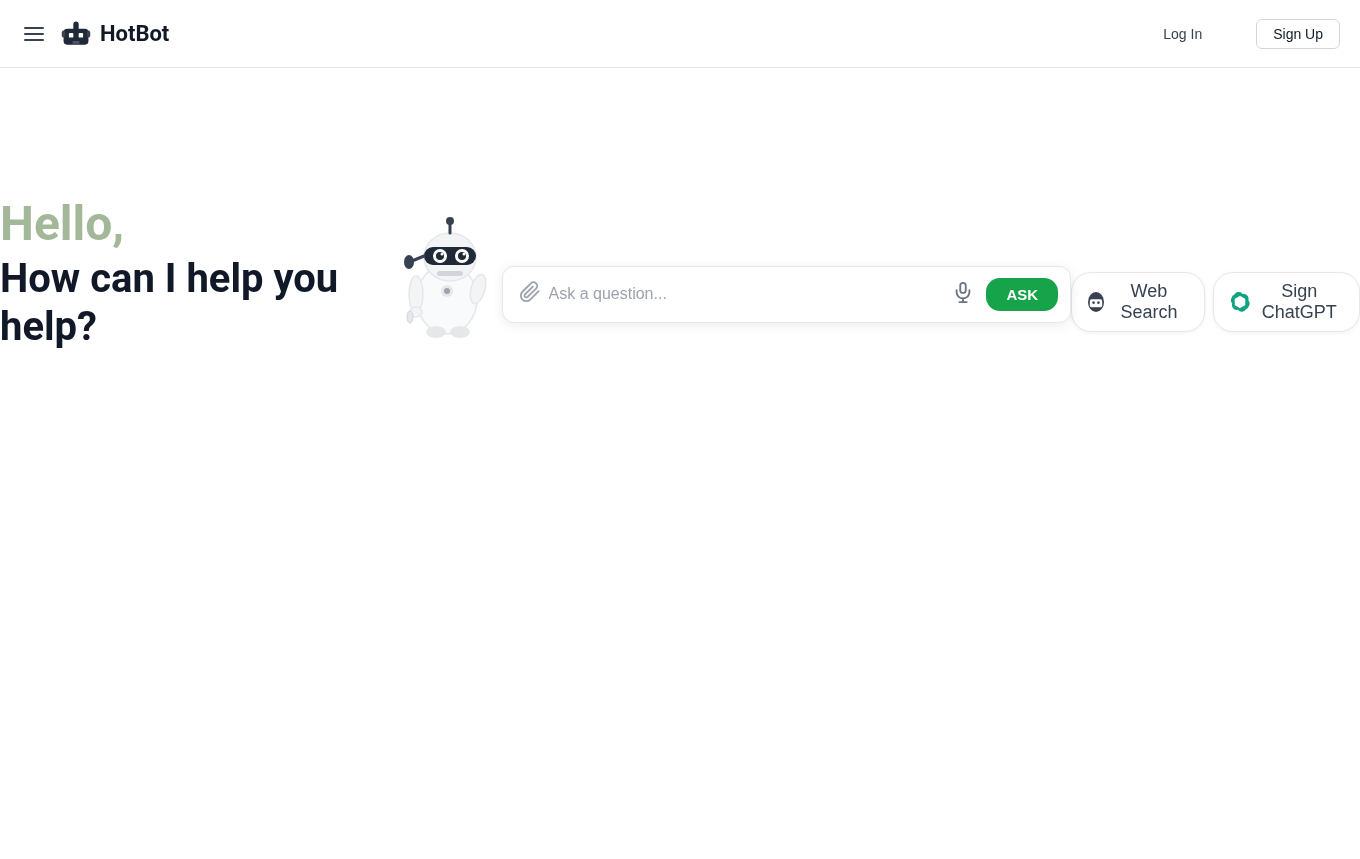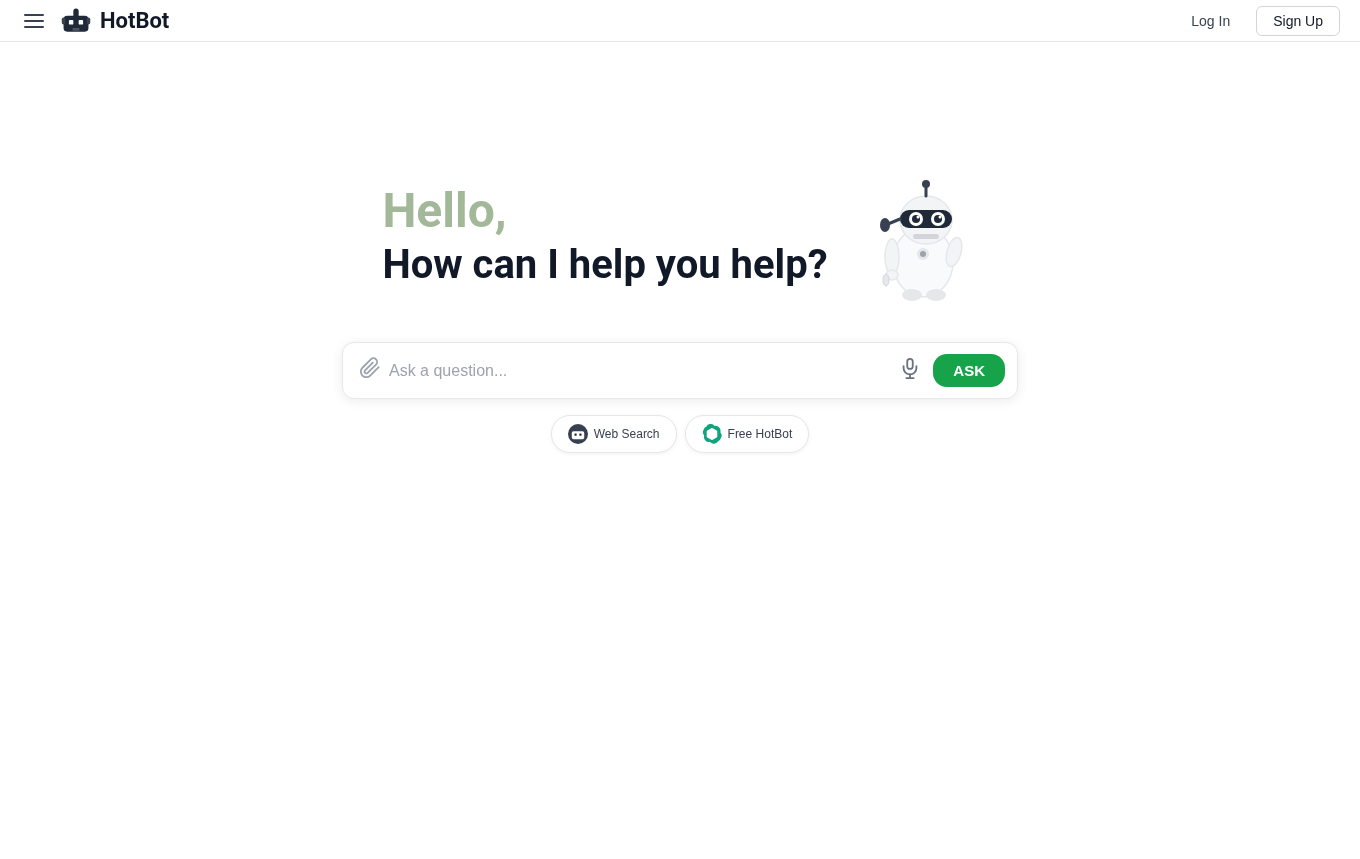--- a/index.html
+++ b/index.html
@@ -14,21 +14,21 @@
       min-height: 859px;
       width: 1360px;
     }
 
     
     .header {
       display: flex;
       align-items: center;
       justify-content: space-between;
       padding: 0 20px;
-      height: 42px;
+      height: 68px;
       border-bottom: 1px solid #e5e7eb;
       background: #ffffff;
     }
 
     .header-left {
       display: flex;
       align-items: center;
       gap: 12px;
     }
 
@@ -86,26 +86,27 @@
 
     .btn-signup {
       padding: 6px 16px;
       font-size: 14px;
       font-weight: 500;
       color: #111827;
       background: transparent;
       border: 1px solid #d1d5db;
       cursor: pointer;
       border-radius: 6px;
+      margin-left: 28px;
     }
 
     
     .main {
       display: flex;
-      flex-direction: column;
+      flex-direction: row;
       align-items: center;
       padding-top: 130px;
       position: relative;
     }
 
     .hero-section {
       display: flex;
       align-items: center;
       justify-content: center;
       gap: 20px;
@@ -206,21 +207,21 @@
     }
 
     .mode-btn {
       display: flex;
       align-items: center;
       gap: 6px;
       padding: 8px 16px;
       border: 1.5px solid #e5e7eb;
       border-radius: 20px;
       background: #ffffff;
-      font-size: 12px;
+      font-size: 18px;
       font-weight: 500;
       color: #374151;
       cursor: pointer;
       box-shadow: 0 1px 4px rgba(0,0,0,0.06);
     }
 
     .mode-btn-icon {
       width: 20px;
       height: 20px;
       border-radius: 50%;
@@ -360,17 +361,17 @@
       <span>Web Search</span>
     </button>
 
     <button class="mode-btn">
       <span class="mode-btn-icon chatgpt-icon">
         <svg width="20" height="20" viewBox="0 0 41 41" fill="none" xmlns="http://www.w3.org/2000/svg">
           <path d="M37.532 16.87a9.963 9.963 0 0 0-.856-8.184 10.078 10.078 0 0 0-10.855-4.835 9.964 9.964 0 0 0-6.659-3.834 10.079 10.079 0 0 0-10.162 4.934A9.964 9.964 0 0 0 3.307 11.8a10.079 10.079 0 0 0 1.24 11.814 9.965 9.965 0 0 0 .856 8.185 10.079 10.079 0 0 0 10.855 4.835 9.965 9.965 0 0 0 6.659 3.834 10.079 10.079 0 0 0 10.162-4.934 9.965 9.965 0 0 0 5.693-6.828 10.079 10.079 0 0 0-1.24-11.816z" fill="#10a37f"></path>
           <path d="M21.013 8.382a1 1 0 0 0-1.013 0L10.187 14.02a1 1 0 0 0-.5.866v11.228a1 1 0 0 0 .5.866l9.813 5.638a1 1 0 0 0 1.013 0l9.813-5.638a1 1 0 0 0 .5-.866V14.886a1 1 0 0 0-.5-.866L21.013 8.382z" fill="white"></path>
         </svg>
       </span>
-      <span>Free HotBot</span>
+      <span>Sign ChatGPT</span>
     </button>
   </div>
 
 </main>
 
 </body></html>

